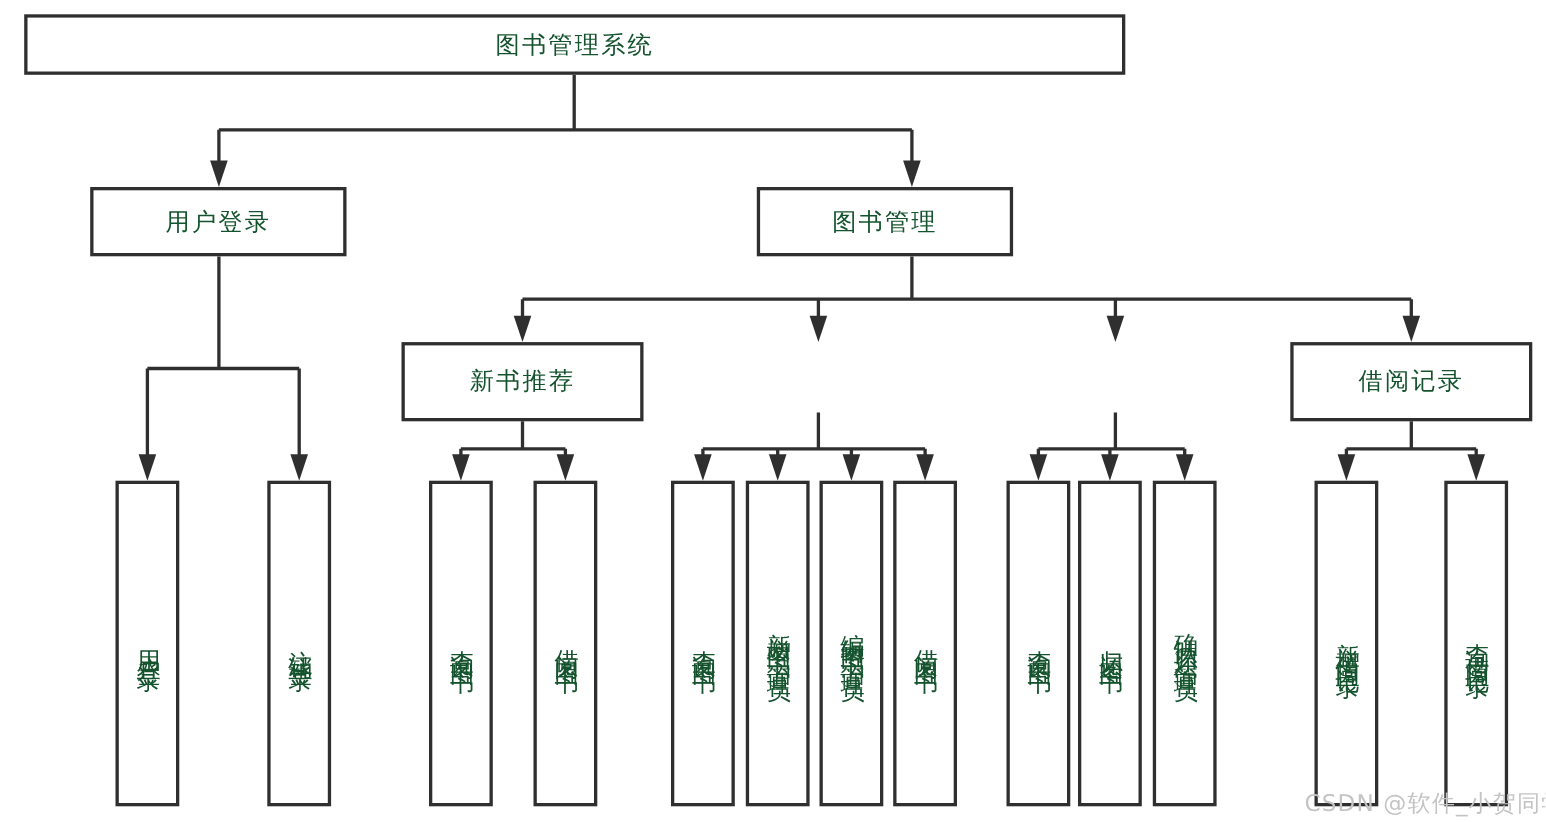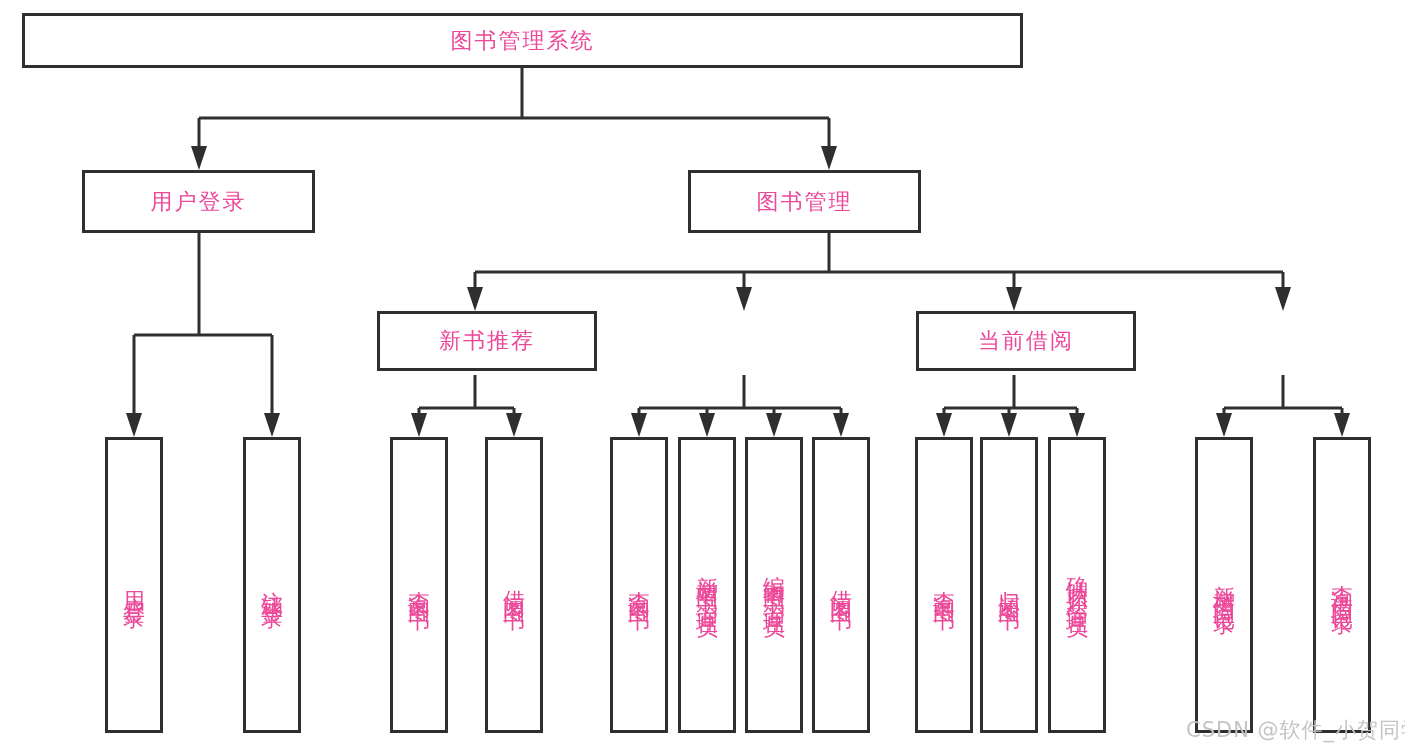--- a/index.html
+++ b/index.html
@@ -17,30 +17,30 @@
     left: 0; top: 0;
     width: 1405px; height: 747px;
   }
   .box {
     position: absolute;
     border: 3px solid #2f2f2f;
     background: #ffffff;
     display: flex;
     align-items: center;
     justify-content: center;
-    color: #ec4899;
+    color: #14532d;
   }
   .h-label {
     font-size: 22px;
     letter-spacing: 2px;
     white-space: nowrap;
   }
   .root-box  { left: 22px;  top: 13px;  width: 1001px; height: 55px; }
   .lv2-box   { top: 170px;  width: 233px; height: 63px; }
-  .lv3-box   { top: 311px;  width: 220px; height: 60px; margin-left: 12px; }
+  .lv3-box   { top: 311px;  width: 220px; height: 72px; }
   .leaf-box  { top: 437px;  width: 58px;  height: 296px; }
   .v-label {
     writing-mode: vertical-rl;
     font-size: 22px;
     letter-spacing: 6px;
     line-height: 1.0;
     white-space: nowrap;
   }
   .watermark {
     position: absolute;
@@ -122,22 +122,22 @@
   <div class="box lv2-box" style="left:82px">
     <span class="h-label">用户登录</span>
   </div>
   <div class="box lv2-box" style="left:688px">
     <span class="h-label">图书管理</span>
   </div>
 
   <div class="box lv3-box" style="left:365px">
     <span class="h-label">新书推荐</span>
   </div>
-  <div class="box lv3-box" style="left:904px">
-    <span class="h-label">当前借阅</span>
+  <div class="box lv3-box" style="left:1173px">
+    <span class="h-label">借阅记录</span>
   </div>
 
   <div class="box leaf-box" style="left:105px">
     <span class="v-label">用户登录</span>
   </div>
   <div class="box leaf-box" style="left:243px">
     <span class="v-label">注销登录</span>
   </div>
 
   <div class="box leaf-box" style="left:390px">

